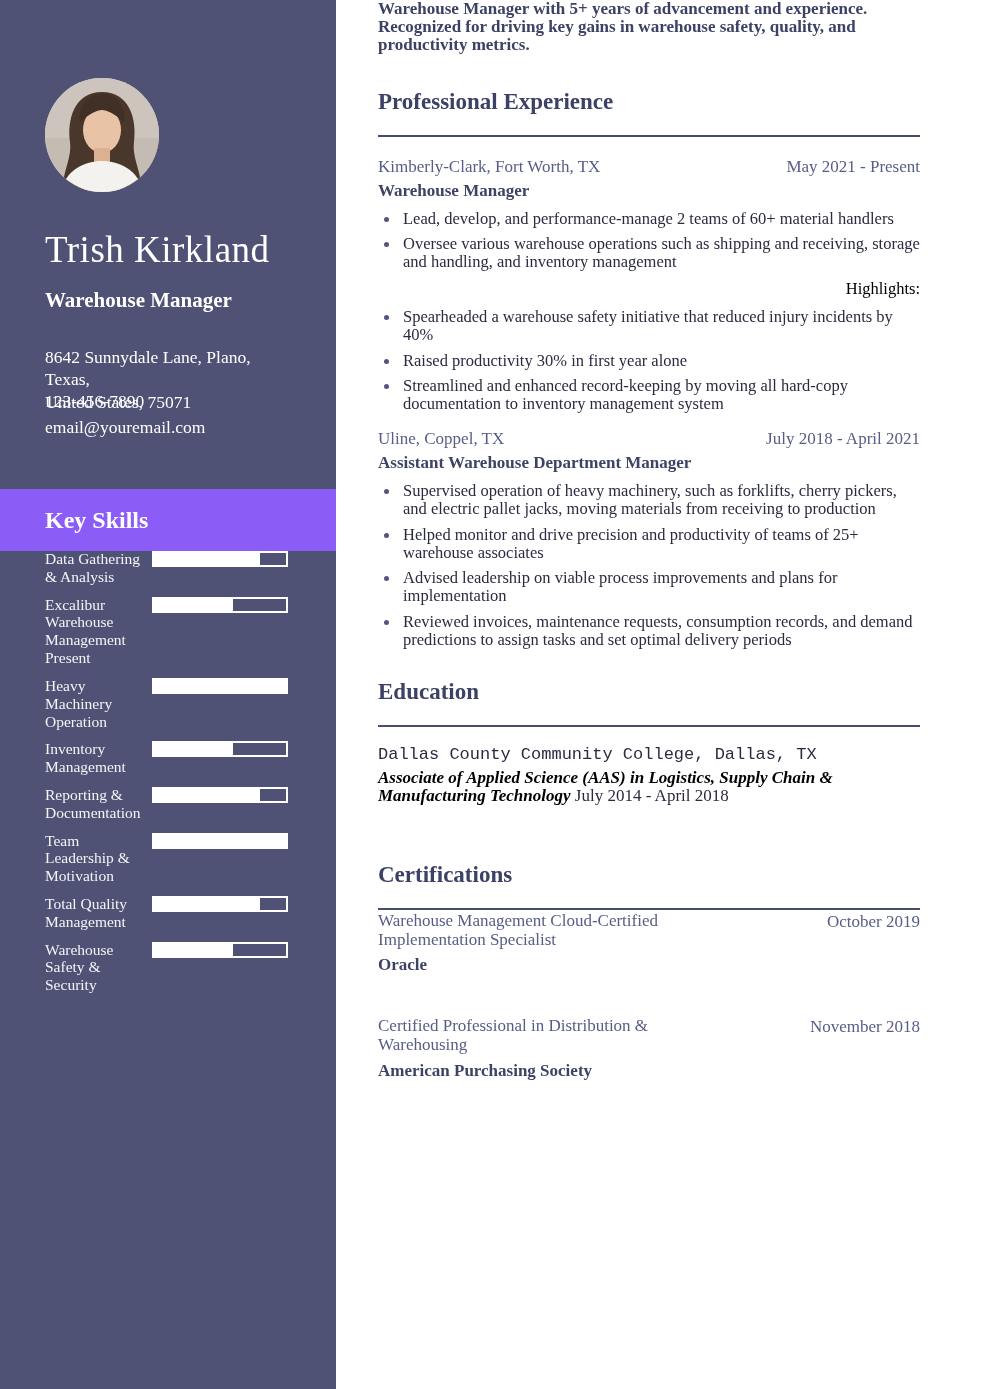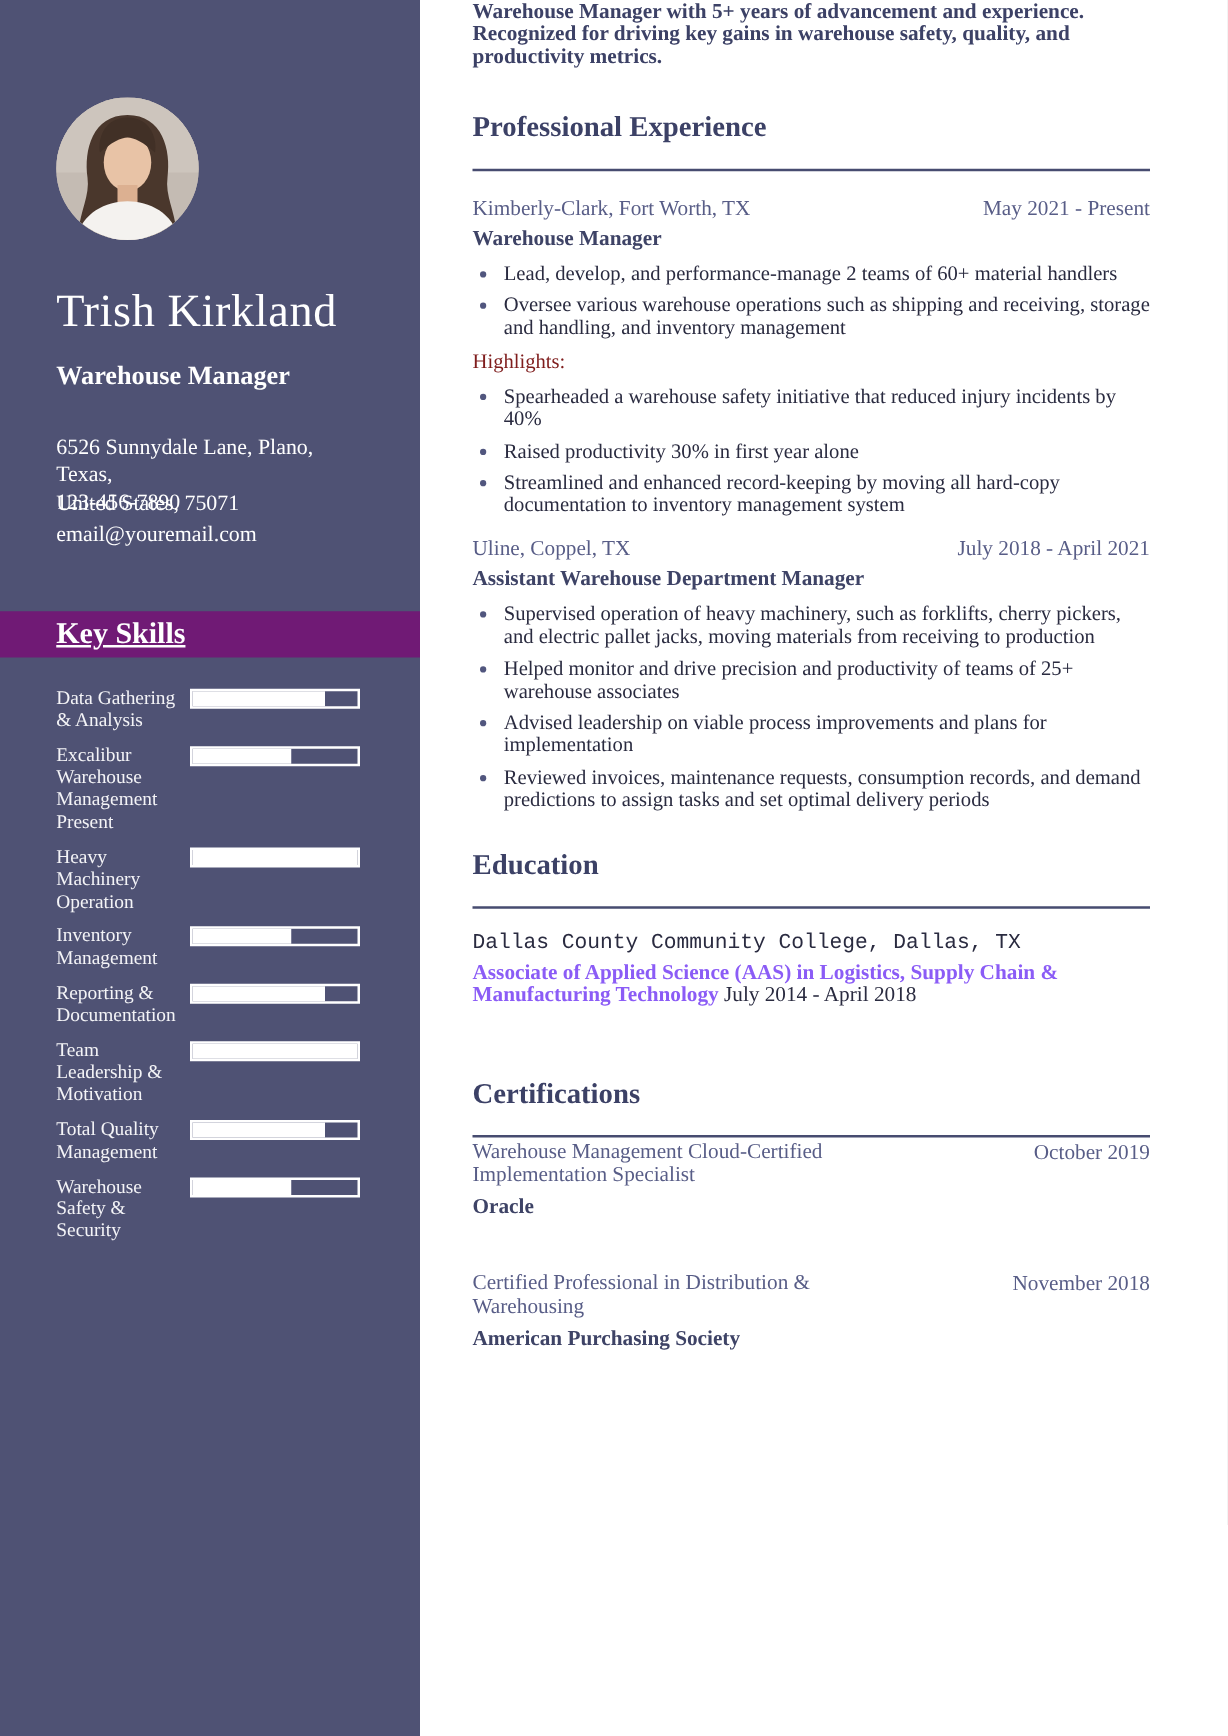--- a/index.html
+++ b/index.html
@@ -27,22 +27,22 @@
     position:absolute; top:288px; left:45px; width:260px;
     font-size:21px; font-weight:bold;
   }
   .address {
     position:absolute; top:346px; left:45px; width:250px;
     font-size:17.5px; line-height:1.28;
   }
   .phone { position:absolute; top:391px; left:45px; font-size:17.5px; }
   .email { position:absolute; top:417px; left:45px; font-size:17.5px; }
   .skills-band {
-    position:absolute; top:489px; left:0; width:336px; height:37px;
-    background:#701a75; display:flex; align-items:center; padding-left:45px;text-decoration:underline;
+    position:absolute; top:489px; left:0; width:336px; height:62px;
+    background:#8b5cf6; display:flex; align-items:center; padding-left:45px;
   }
   .skills-band .band-title { font-size:24px; font-weight:bold; }
   .skills-list { position:absolute; top:550px; left:45px; right:48px; }
   .skill-row { display:flex; align-items:flex-start; margin-bottom:10px; }
   .skill-label {
     width:104px; flex:none; font-size:15.5px; line-height:1.15;
     overflow-wrap:break-word; word-break:break-word; color:#f4f4f7;
   }
   .skill-bar {
     flex:none; margin-left:3px; margin-top:1px; width:136px; height:16px;
@@ -65,24 +65,24 @@
   .company, .dates { font-size:17px; color:#585d87; }
   .dates { white-space:nowrap; margin-left:20px; }
   .job-title { margin-top:4px; font-size:17px; font-weight:bold; color:#3e4366; }
   ul.bullets { list-style:none; margin-top:9px; }
   ul.bullets li { display:flex; margin-bottom:8px; }
   .dot {
     flex:none; width:5px; height:5px; border-radius:50%;
     background:#51567e; margin:7px 14px 0 6px;
   }
   .bullet-text { font-size:16.5px; line-height:1.08; color:#2a2b40; }
-  .highlights-label { margin:4px 0 8px 0; font-size:16.5px; color:#7f1d1d; }
+  .highlights-label { margin:4px 0 8px 0; font-size:16.5px; color:#000000;text-align:right; }
   .edu-school { margin-top:18px; font-size:17px; color:#2a2b40;font-family:Liberation Mono, monospace; }
   .edu-degree-line { margin-top:5px; font-size:17px; line-height:1.1; }
-  .edu-degree { font-weight:bold; color:#8b5cf6; }
+  .edu-degree { font-weight:bold; color:#000000;font-style:italic; }
   .edu-dates { color:#2a2b40; }
   .cert { margin-top:2px; }
   .cert + .cert { margin-top:42px; }
   .cert-name { font-size:17px; line-height:1.1; color:#585d87; width:340px; }
   .cert-issuer { margin-top:6px; font-size:17px; font-weight:bold; color:#3e4366; }
 </style>
 </head>
 <body>
 
 <div class="page">
@@ -98,21 +98,21 @@
         <path d="M57 16 C38 16 33 34 35 44 C44 36 52 32 57 32 C62 32 70 36 79 44 C81 34 76 16 57 16 Z" fill="#413026"></path>
         <rect x="49" y="70" width="16" height="14" fill="#dcb091"></rect>
         <path d="M16 114 C20 92 40 83 57 83 C74 83 94 92 98 114 Z" fill="#f4f2ef"></path>
       </svg>
     </div>
 
     <div class="name">Trish Kirkland</div>
     <div class="role">Warehouse Manager</div>
 
     <div class="address">
-      <div>6526 Sunnydale Lane, Plano, Texas,</div>
+      <div>8642 Sunnydale Lane, Plano, Texas,</div>
       <div>United States, 75071</div>
     </div>
     <div class="phone">123-456-7890</div>
     <div class="email">email@youremail.com</div>
 
     <div class="skills-band">
       <span class="band-title">Key Skills</span>
     </div>
 
     <div class="skills-list">

